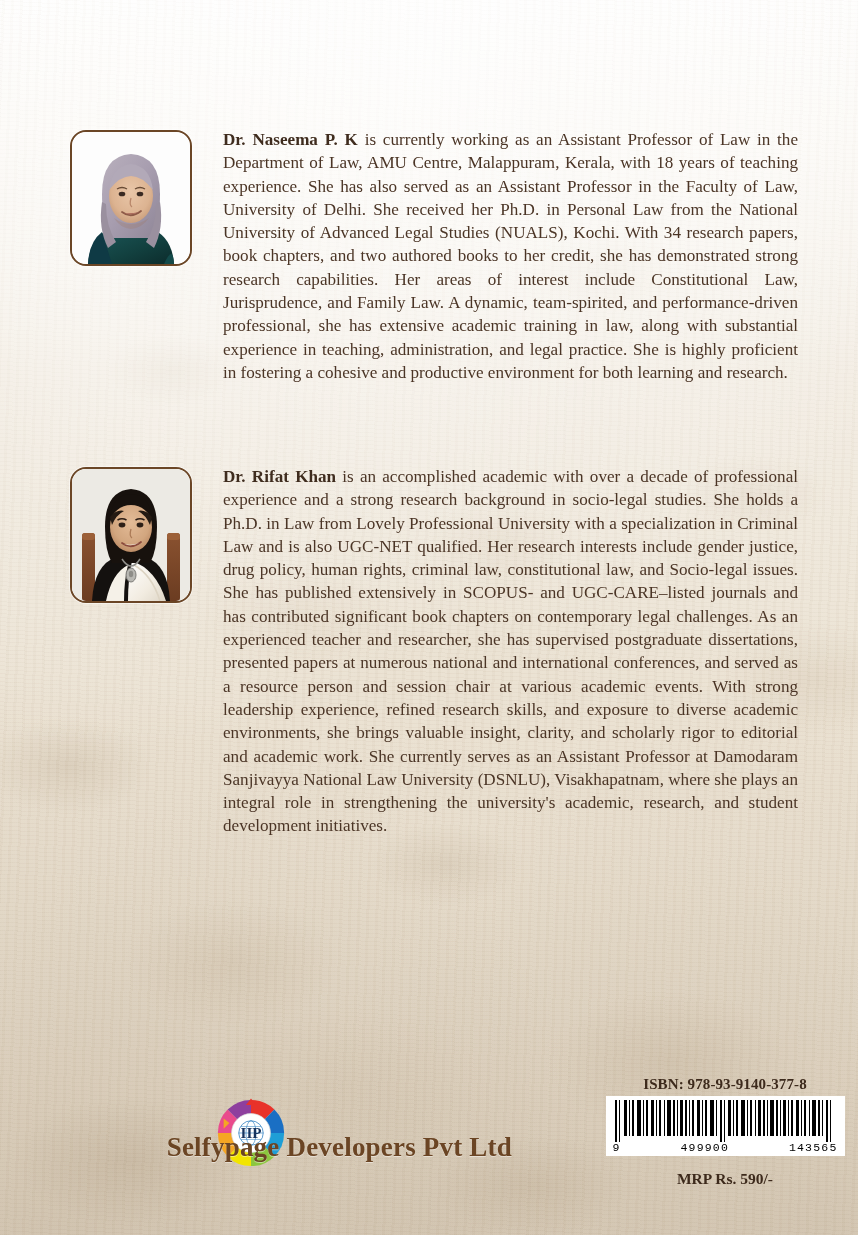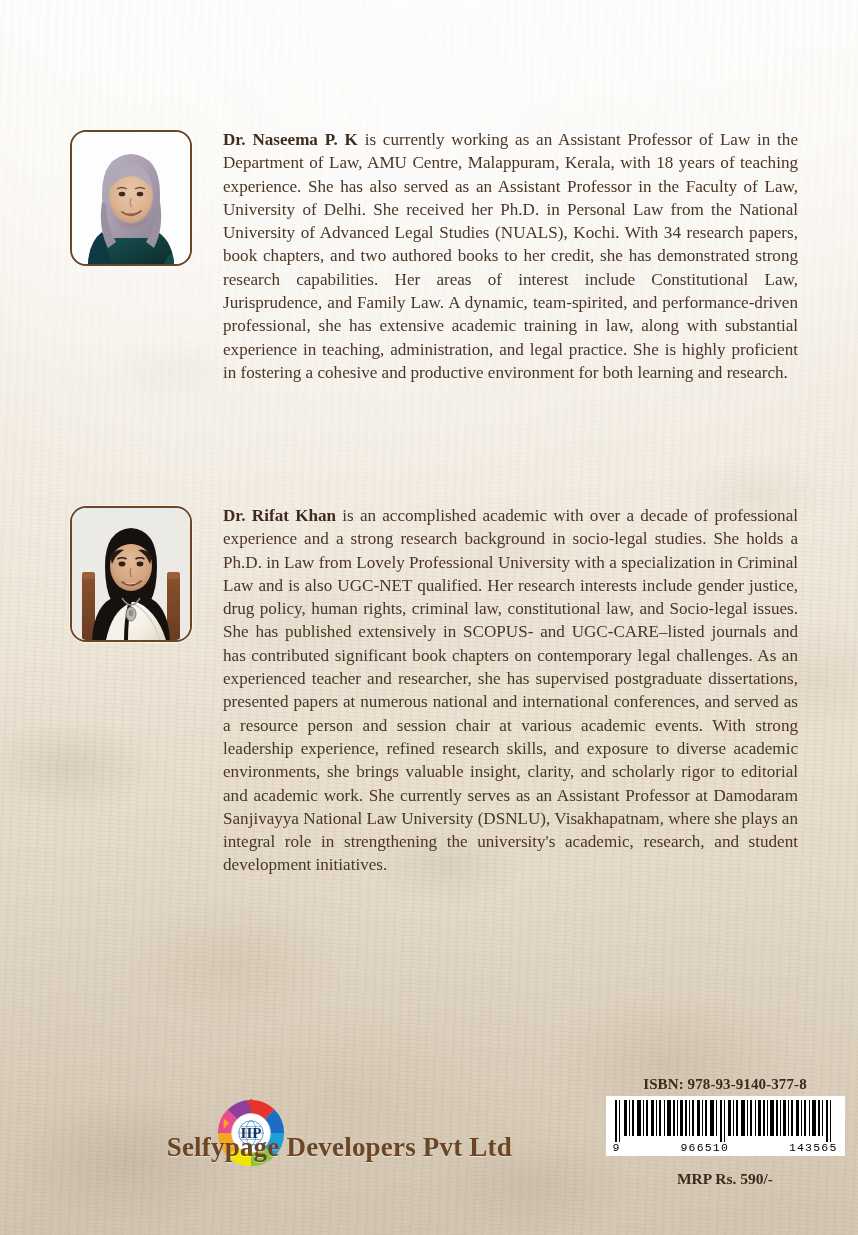--- a/index.html
+++ b/index.html
@@ -110,21 +110,21 @@
     font-family: "Liberation Serif", "DejaVu Serif", serif;
   }
 
   
   .author-block {
     position: absolute;
     left: 62px;
     width: 740px;
   }
   #author-block-1 { top: 128px; }
-  #author-block-2 { top: 504px; }
+  #author-block-2 { top: 465px; }
 
   .photo-frame {
     position: absolute;
     left: 8px;
     top: 2px;
     width: 118px;
     height: 132px;
     border: 2px solid #6b4626;
     border-radius: 16px;
     background: #ffffff;
@@ -447,21 +447,21 @@
             <rect x="198" y="0" width="1" height="36"></rect>
             <rect x="201" y="0" width="4" height="36"></rect>
             <rect x="207" y="0" width="2" height="36"></rect>
             <rect x="211" y="0" width="1" height="36"></rect>
             <rect x="215" y="0" width="2" height="42"></rect>
             <rect x="219" y="0" width="1" height="42"></rect>
           </g>
         </svg>
         <div class="barcode-digits">
           <span>9</span>
-          <span>966510</span>
+          <span>499900</span>
           <span>143565</span>
         </div>
       </div>
 
       <div id="mrp-text">MRP Rs. 590/-</div>
     </div>
 
   </div>
 </div>
 

